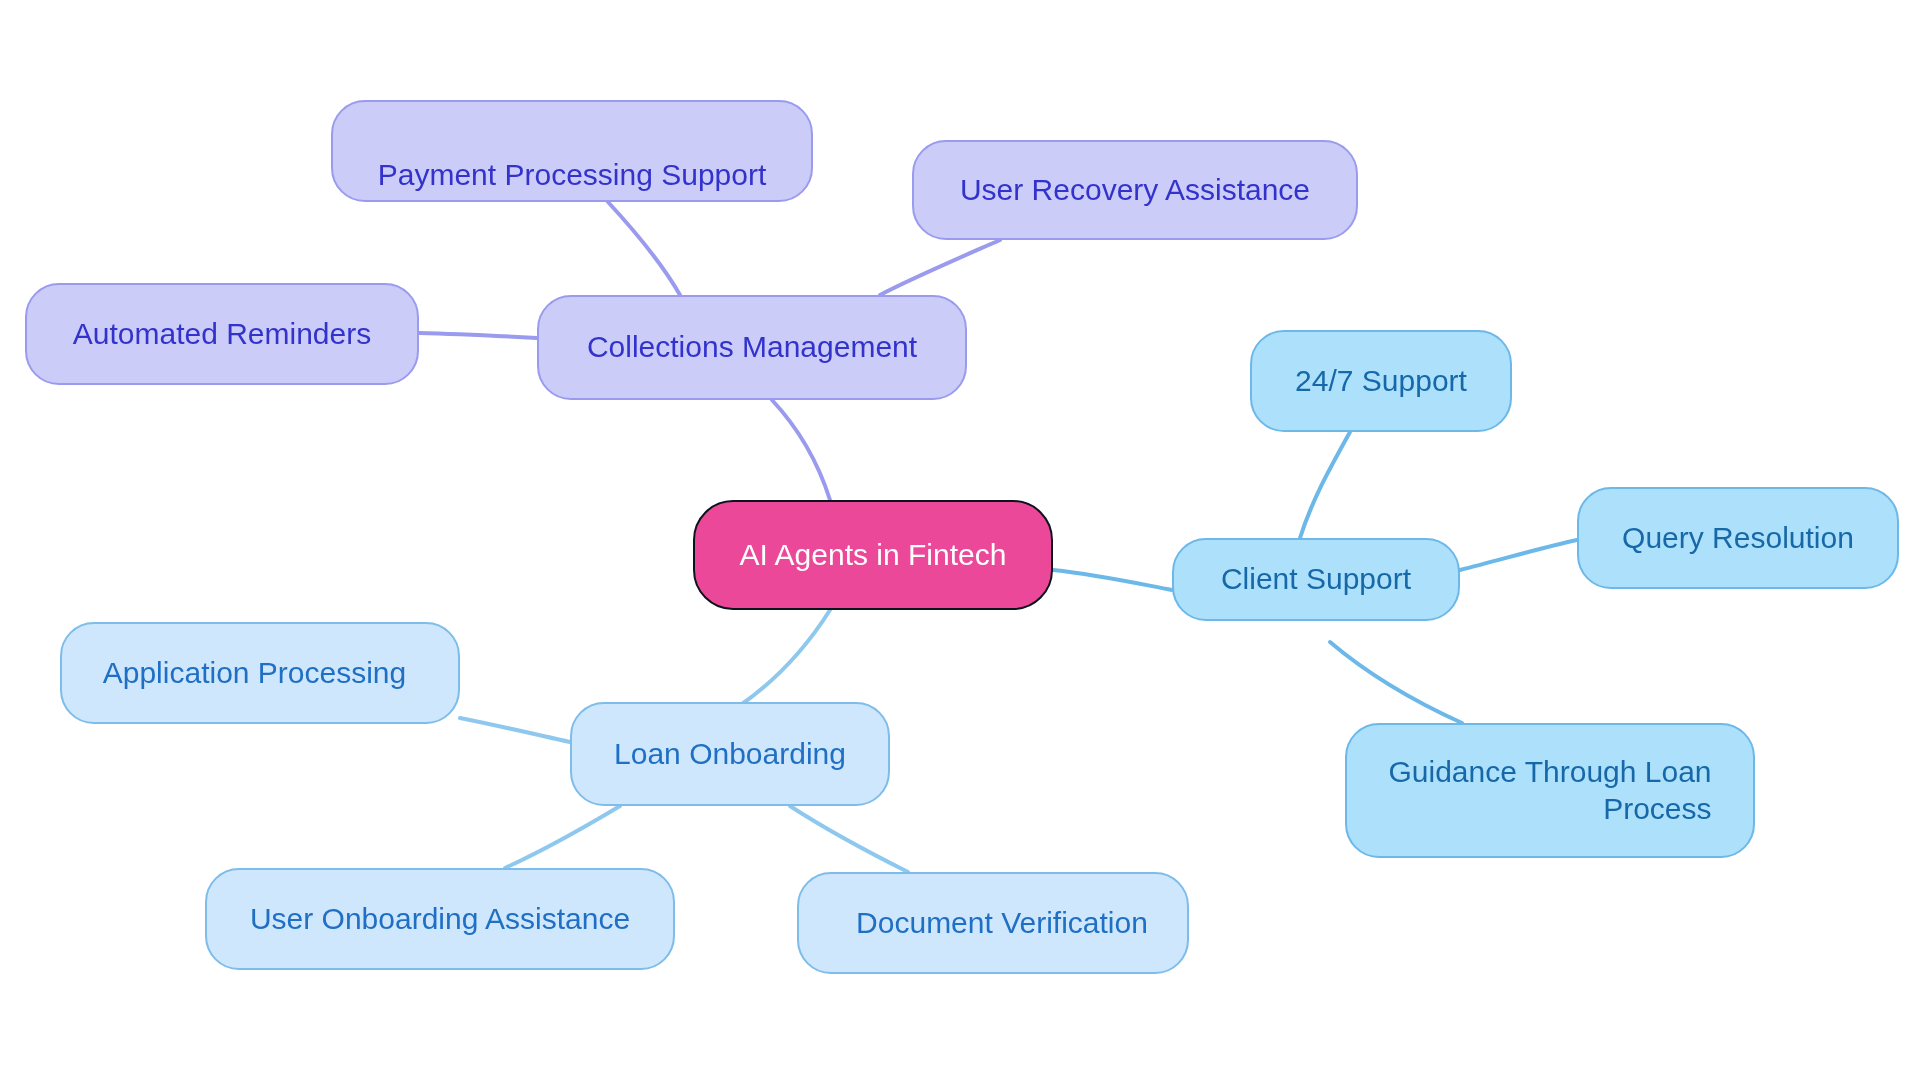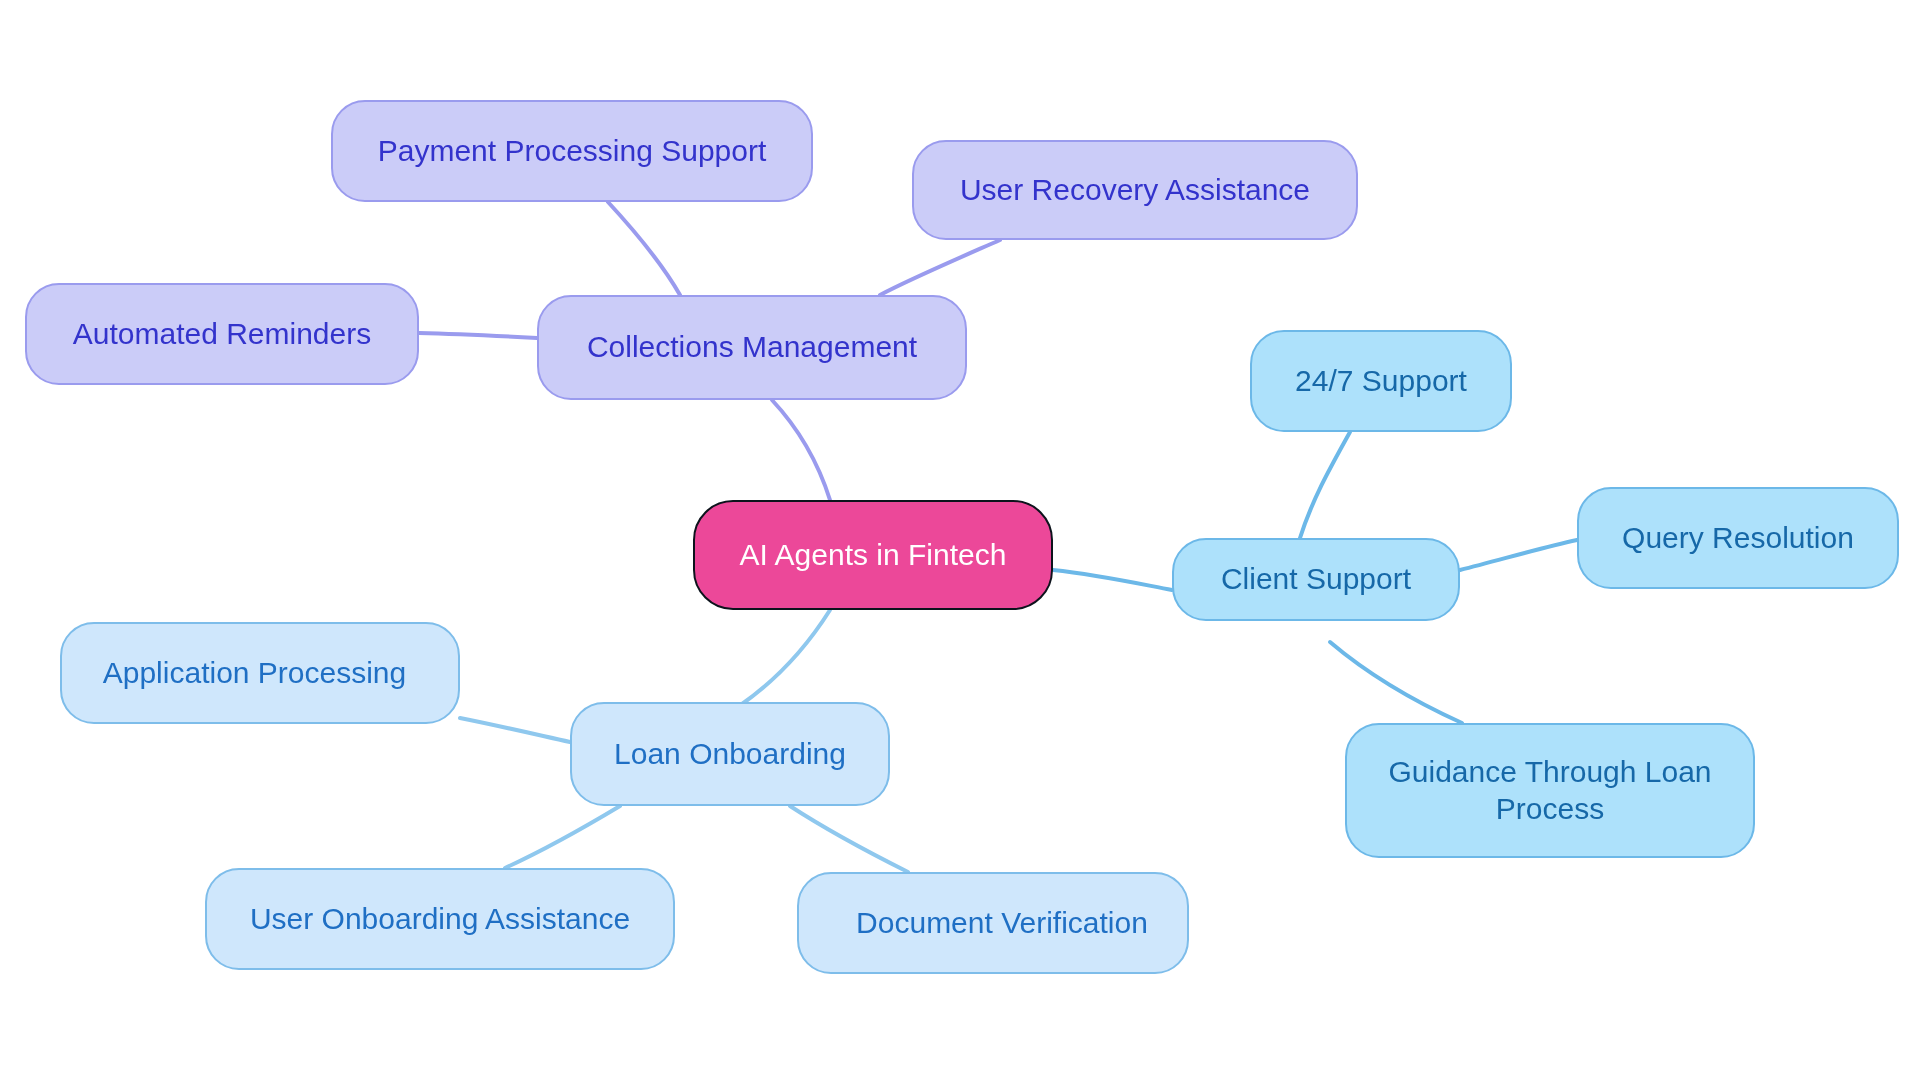--- a/index.html
+++ b/index.html
@@ -50,20 +50,21 @@
     background: #cbccf8;
     border-color: #9a9bee;
     color: #3333cc;
     font-size: 30px;
   }
   .node.blue-dark {
     background: #ade1fb;
     border-color: #6cb8e8;
     color: #1668a8;
     font-size: 30px;
+    text-align: right;
   }
   .node.blue-light {
     background: #cfe7fc;
     border-color: #7ebdea;
     color: #1f6fc4;
     font-size: 30px;
   }
 </style>
 </head>
 <body>
@@ -81,21 +82,21 @@
       <path d="M 1460 570 C 1500 560 1540 548 1577 540" fill="none" stroke="#6cb8e8" stroke-width="4" stroke-linecap="round"></path>
       <path d="M 1330 642 C 1370 676 1420 704 1462 723" fill="none" stroke="#6cb8e8" stroke-width="4" stroke-linecap="round"></path>
       <path d="M 570 742 C 534 734 500 726 460 718" fill="none" stroke="#8fc8ee" stroke-width="4" stroke-linecap="round"></path>
       <path d="M 620 806 C 580 830 540 852 505 868" fill="none" stroke="#8fc8ee" stroke-width="4" stroke-linecap="round"></path>
       <path d="M 790 806 C 830 832 872 854 908 872" fill="none" stroke="#8fc8ee" stroke-width="4" stroke-linecap="round"></path>
     </svg>
 
   <div id="node-layer">
       <div class="node root" style="left: 693px; top: 500px; width: 360px; height: 110px;"><span>AI Agents in Fintech</span></div>
       <div class="node purple" style="left: 537px; top: 295px; width: 430px; height: 105px;"><span>Collections Management</span></div>
-      <div class="node purple" style="left: 331px; top: 100px; width: 482px; height: 102px;"><span>Payment Processing Support</span></div>
+      <div class="node purple" style="left: 331px; top: 100px; width: 482px; height: 102px; align-items: flex-end;"><span>Payment Processing Support</span></div>
       <div class="node purple" style="left: 912px; top: 140px; width: 446px; height: 100px;"><span>User Recovery Assistance</span></div>
       <div class="node purple" style="left: 25px; top: 283px; width: 394px; height: 102px;"><span>Automated Reminders</span></div>
       <div class="node blue-dark" style="left: 1172px; top: 538px; width: 288px; height: 83px;"><span>Client Support</span></div>
       <div class="node blue-dark" style="left: 1250px; top: 330px; width: 262px; height: 102px;"><span>24/7 Support</span></div>
       <div class="node blue-dark" style="left: 1577px; top: 487px; width: 322px; height: 102px;"><span>Query Resolution</span></div>
       <div class="node blue-dark" style="left: 1345px; top: 723px; width: 410px; height: 135px;"><span>Guidance Through Loan
 Process</span></div>
       <div class="node blue-light" style="left: 570px; top: 702px; width: 320px; height: 104px;"><span>Loan Onboarding</span></div>
       <div class="node blue-light" style="left: 60px; top: 622px; width: 400px; height: 102px; padding-left: 7px;"><span>Application Processing</span></div>
       <div class="node blue-light" style="left: 205px; top: 868px; width: 470px; height: 102px;"><span>User Onboarding Assistance</span></div>

